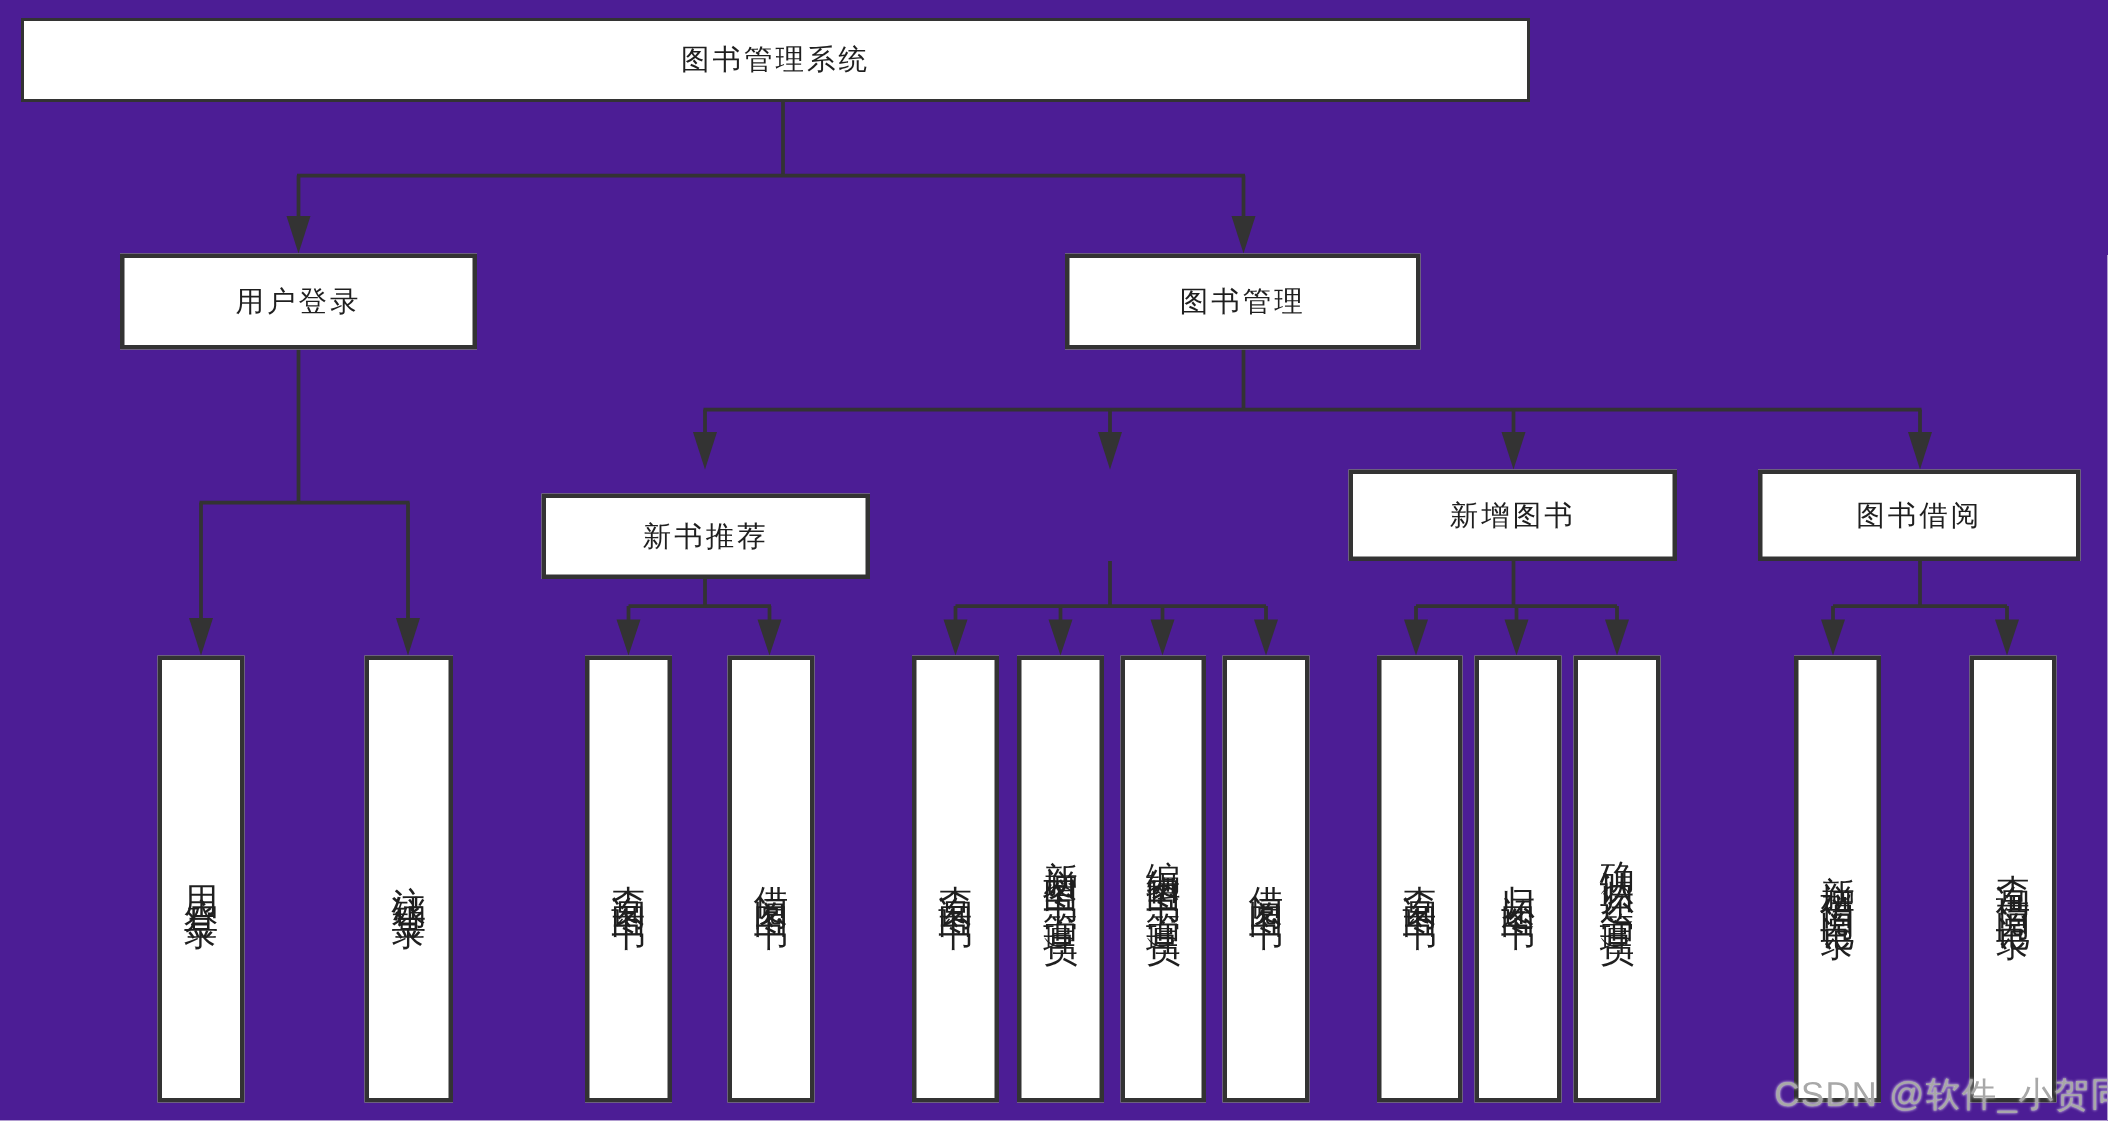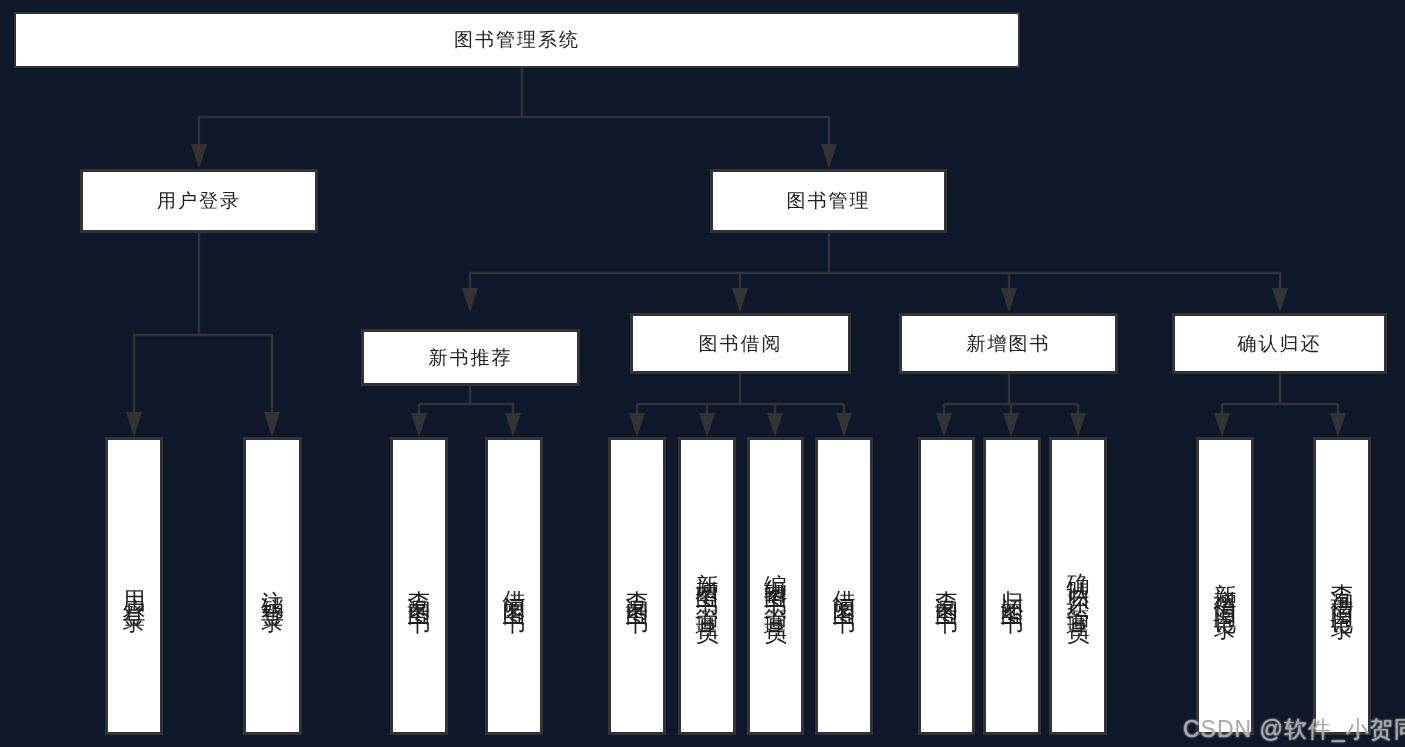--- a/index.html
+++ b/index.html
@@ -1,19 +1,19 @@
 <!DOCTYPE html>
 <html><head>
 <meta charset="utf-8">
 <style>
   html,body{margin:0;padding:0;background:#ffffff;}
   .canvas{
     position:relative;
     width:1405px;height:747px;
-    background:#0f172a;
+    background:#4c1d95;
     font-family:"Liberation Sans", sans-serif;
     overflow:hidden;
   }
   .connectors{position:absolute;left:0;top:0;z-index:1;}
   .node{
     position:absolute;
     box-sizing:border-box;
     background:#ffffff;
     border:3px solid #333333;
     display:flex;
@@ -117,23 +117,22 @@
       <polygon points="1330,413 1346,413 1338,437"></polygon>
     </g>
   </svg>
 
   <div class="node root" style="left:14px;top:12px;width:1006px;height:56px;">图书管理系统</div>
 
   <div class="node" style="left:80px;top:169px;width:238px;height:64px;">用户登录</div>
   <div class="node" style="left:710px;top:169px;width:237px;height:64px;text-align:center;">图书管理</div>
 
   <div class="node" style="left:361px;top:313px;width:219px;height:57px;margin-top:16px;">新书推荐</div>
-  <div class="node" style="left:630px;top:313px;width:221px;height:61px;">图书借阅</div>
   <div class="node" style="left:899px;top:313px;width:219px;height:61px;">新增图书</div>
-  <div class="node" style="left:1172px;top:313px;width:215px;height:61px;">确认归还</div>
+  <div class="node" style="left:1172px;top:313px;width:215px;height:61px;">图书借阅</div>
 
   <div class="node leaf" style="left:105px;top:437px;width:58px;height:298px;">用户登录</div>
   <div class="node leaf" style="left:243px;top:437px;width:59px;height:298px;">注销登录</div>
 
   <div class="node leaf" style="left:390px;top:437px;width:58px;height:298px;">查询图书</div>
   <div class="node leaf" style="left:485px;top:437px;width:58px;height:298px;">借阅图书</div>
 
   <div class="node leaf" style="left:608px;top:437px;width:58px;height:298px;">查询图书</div>
   <div class="node leaf" style="left:678px;top:437px;width:58px;height:298px;">新增图书（管理员）</div>
   <div class="node leaf" style="left:747px;top:437px;width:57px;height:298px;">编辑图书（管理员）</div>

